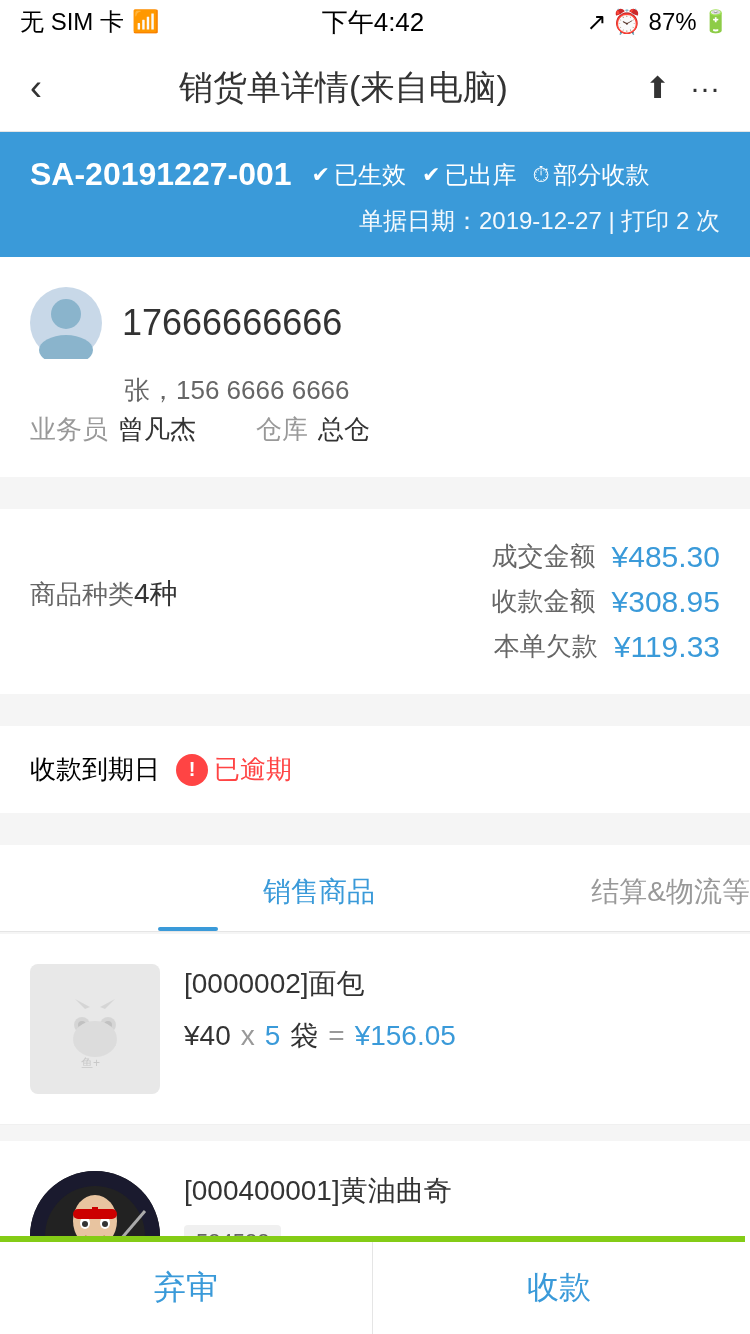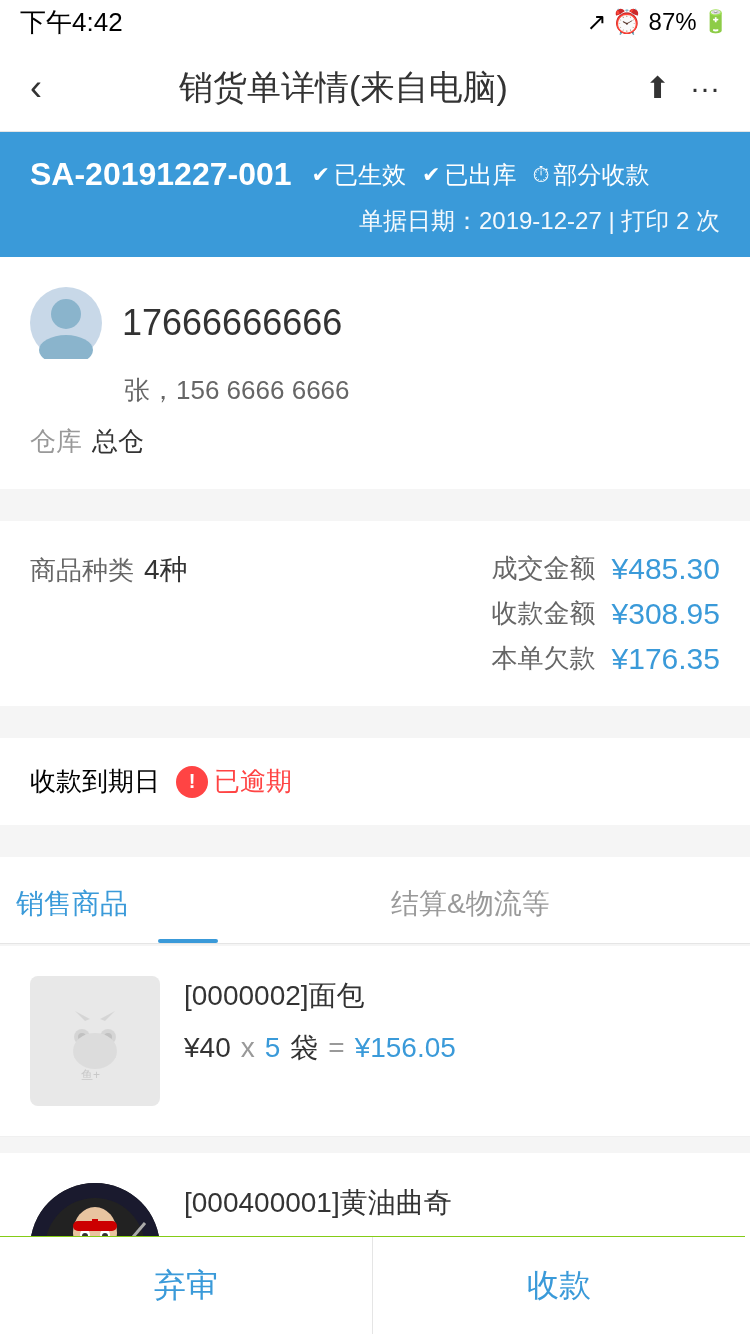--- a/index.html
+++ b/index.html
@@ -98,21 +98,21 @@
     .customer-avatar-icon {
       width: 72px;
       height: 72px;
       border-radius: 50%;
       background: #c8d8e8;
       display: flex;
       align-items: center;
       justify-content: center;
     }
     .customer-name { font-size: 36px; font-weight: 500; color: #333; }
-    .customer-sub { font-size: 26px; color: #666; margin-left: 94px; margin-bottom: 16px; }
+    .customer-sub { font-size: 26px; color: #666; margin-left: 94px; margin-bottom: 4px; }
     .customer-info-row {
       display: flex;
       align-items: center;
       gap: 60px;
       margin-left: 0;
     }
     .info-item { display: flex; align-items: center; gap: 10px; font-size: 26px; }
     .info-label { color: #999; }
     .info-value { color: #333; }
 
@@ -121,21 +121,21 @@
       background: #fff;
       padding: 30px;
       margin-bottom: 16px;
     }
     .stats-grid {
       display: flex;
       justify-content: space-between;
       align-items: flex-start;
     }
     .stats-left { display: flex; flex-direction: column; gap: 8px; }
-    .stats-item { display: flex; align-items: center; gap: 10px; font-size: 26px; }
+    .stats-item { display: flex; align-items: center; font-size: 26px; margin-top: 36px; }
     .stats-item-label { color: #666; }
     .stats-item-value { color: #333; font-size: 28px; }
     .stats-right { display: flex; flex-direction: column; gap: 10px; align-items: flex-end; }
     .stats-right-item { display: flex; align-items: center; gap: 16px; font-size: 26px; }
     .stats-right-label { color: #666; }
     .stats-right-value { color: #3a9ad9; font-size: 30px; }
 
     
     .due-section {
       background: #fff;
@@ -171,22 +171,22 @@
     .tabs-section {
       background: #fff;
       margin-bottom: 2px;
     }
     .tabs-header {
       display: flex;
       border-bottom: 1px solid #e5e5e5;
     }
     .tab-item {
       flex: 1;
-      text-align: left;
-      padding: 28px 16px 20px;
+      text-align: right;
+      padding: 28px 0 20px;
       font-size: 28px;
       color: #999;
       position: relative;
       cursor: pointer;
     }
     .tab-item.active {
       color: #3a9ad9;
     }
     .tab-item.active::after {
       content: '';
@@ -233,21 +233,21 @@
     .price-separator { color: #999; }
 
     
     .bottom-bar {
       position: fixed;
       bottom: 0;
       left: 0;
       width: 745px;
       height: 98px;
       background: #fff;
-      border-top: 1px solid #84cc16;
+      border-top: 6px solid #84cc16;
       display: flex;
       align-items: center;
     }
     .bottom-btn {
       flex: 1;
       height: 100%;
       display: flex;
       align-items: center;
       justify-content: center;
       font-size: 32px;
@@ -282,20 +282,24 @@
 
     .divider-line {
       height: 16px;
       background: #f5f5f5;
     }
   </style>
 </head>
 <body>
 
 <div class="status-bar">
+  <div class="status-bar-left">
+    <span>无 SIM 卡</span>
+    <span class="wifi-icon">📶</span>
+  </div>
   <div class="status-bar-center">下午4:42</div>
   <div class="status-bar-right">
     <span>↗</span>
     <span>⏰</span>
     <span>87%</span>
     <span style="font-size:22px;">🔋</span>
   </div>
 </div>
 
 <div class="nav-bar">
@@ -334,20 +338,24 @@
       <svg viewBox="0 0 48 48" fill="none" xmlns="http://www.w3.org/2000/svg">
         <circle cx="24" cy="18" r="10" fill="#8ab4cc"></circle>
         <ellipse cx="24" cy="42" rx="18" ry="10" fill="#8ab4cc"></ellipse>
       </svg>
     </div>
     <span class="customer-name">17666666666</span>
   </div>
   <div class="customer-sub">张，156 6666 6666</div>
   <div class="customer-info-row">
     <div class="info-item">
+      <span class="info-label">业务员</span>
+      <span class="info-value">曾凡杰</span>
+    </div>
+    <div class="info-item">
       <span class="info-label">仓库</span>
       <span class="info-value">总仓</span>
     </div>
   </div>
 </div>
 
 <div class="divider-line"></div>
 
 <div class="stats-section">
   <div class="stats-grid">
@@ -361,21 +369,21 @@
       <div class="stats-right-item">
         <span class="stats-right-label">成交金额</span>
         <span class="stats-right-value">¥485.30</span>
       </div>
       <div class="stats-right-item">
         <span class="stats-right-label">收款金额</span>
         <span class="stats-right-value">¥308.95</span>
       </div>
       <div class="stats-right-item">
         <span class="stats-right-label">本单欠款</span>
-        <span class="stats-right-value">¥176.35</span>
+        <span class="stats-right-value">¥119.33</span>
       </div>
     </div>
   </div>
 </div>
 
 <div class="divider-line"></div>
 
 <div class="due-section">
   <span class="due-label">收款到期日</span>
   <div class="overdue-badge">

